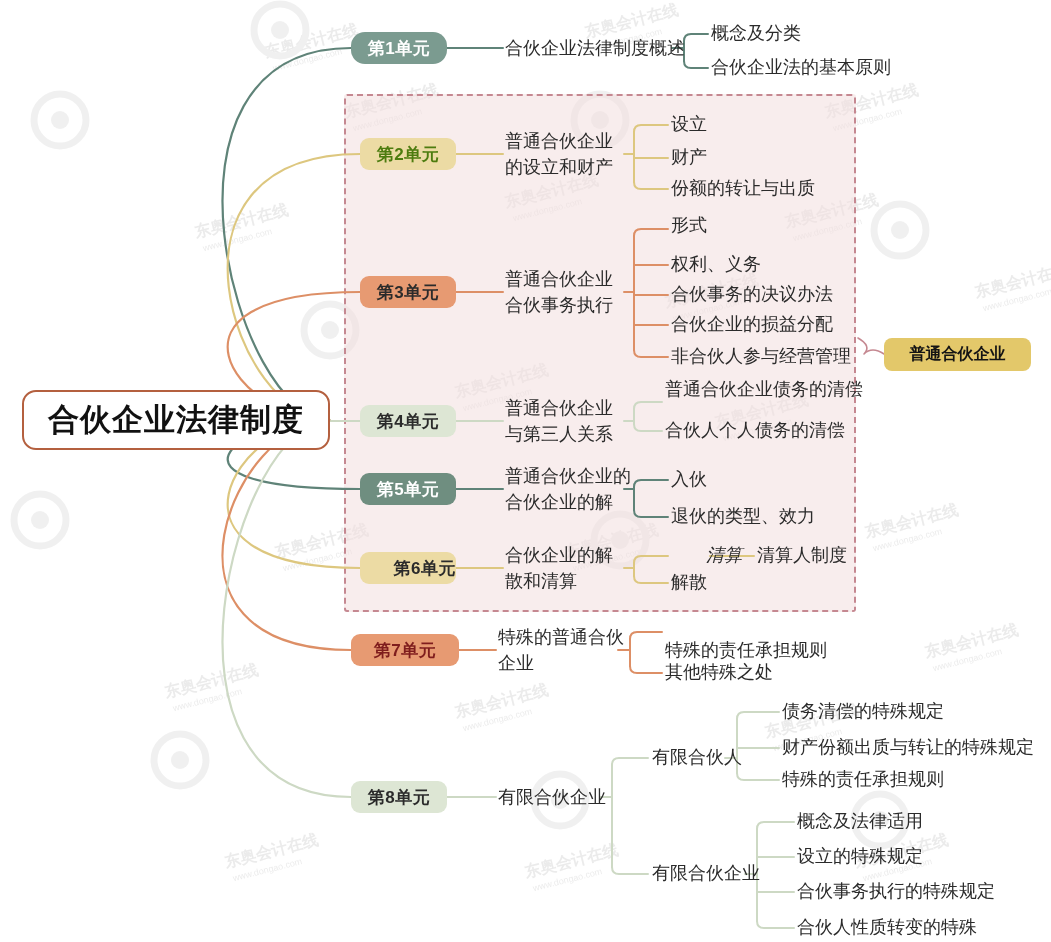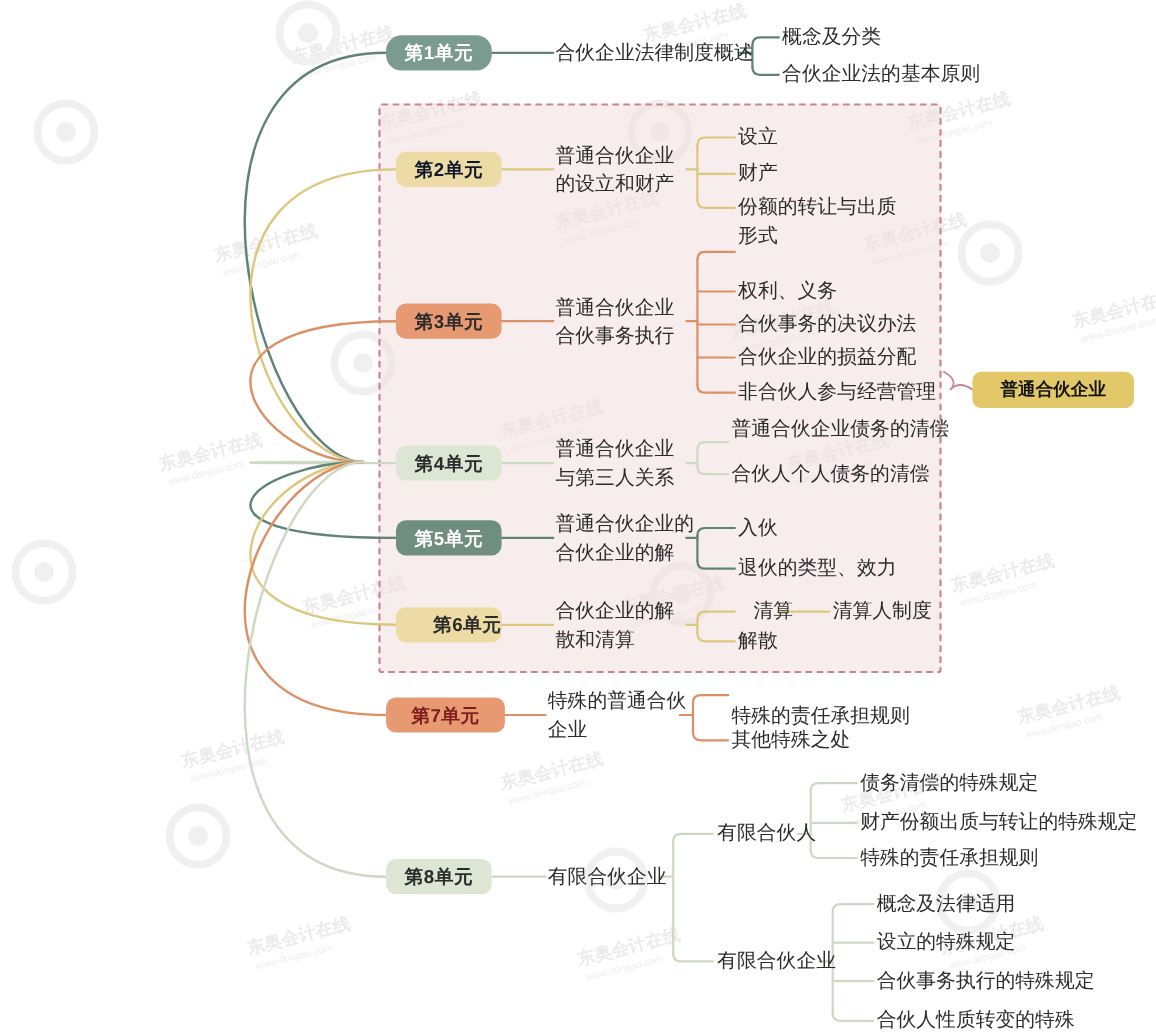--- a/index.html
+++ b/index.html
@@ -307,25 +307,28 @@
       <path d="M 737 773 Q 737 780 744 780 L 779 780" fill="none" stroke="#cdd9c4" stroke-width="2" stroke-linecap="round" stroke-linejoin="round"></path>
       <path d="M 745 874 L 757 874" fill="none" stroke="#cdd9c4" stroke-width="2" stroke-linecap="round" stroke-linejoin="round"></path>
       <path d="M 757 829 L 757 921" fill="none" stroke="#cdd9c4" stroke-width="2" stroke-linecap="round" stroke-linejoin="round"></path>
       <path d="M 757 829 Q 757 822 764 822 L 794 822" fill="none" stroke="#cdd9c4" stroke-width="2" stroke-linecap="round" stroke-linejoin="round"></path>
       <path d="M 757 857 L 794 857" fill="none" stroke="#cdd9c4" stroke-width="2" stroke-linecap="round" stroke-linejoin="round"></path>
       <path d="M 757 892 L 794 892" fill="none" stroke="#cdd9c4" stroke-width="2" stroke-linecap="round" stroke-linejoin="round"></path>
       <path d="M 757 921 Q 757 928 764 928 L 794 928" fill="none" stroke="#cdd9c4" stroke-width="2" stroke-linecap="round" stroke-linejoin="round"></path>
       <path d="M 858 338 Q 872 346 864 354 Q 872 346 884 354" fill="none" stroke="#c58891" stroke-width="1.6" stroke-linecap="round" stroke-linejoin="round"></path>
     </svg>
 
+  <div class="node root-node" style="left:22px; top:390px; width:308px; height:60px;">
+    <span>合伙企业法律制度</span>
+  </div>
 
   <div class="node unit-node" style="left:351px; top:32px; width:96px; height:32px; background:#7b9b90; color:#ffffff;border-radius:14px;">
     <span>第1单元</span>
   </div>
-  <div class="node unit-node" style="left:360px; top:138px; width:96px; height:32px; background:#ecdba4; color:#0f172a;">
+  <div class="node unit-node" style="left:360px; top:138px; width:96px; height:32px; background:#ecdba4; color:#4d7c0f;">
     <span>第2单元</span>
   </div>
   <div class="node unit-node" style="left:360px; top:276px; width:96px; height:32px; background:#e79a72; color:#2b2b2b;">
     <span>第3单元</span>
   </div>
   <div class="node unit-node" style="left:360px; top:405px; width:96px; height:32px; background:#dde6d4; color:#2b2b2b;">
     <span>第4单元</span>
   </div>
   <div class="node unit-node" style="left:360px; top:473px; width:96px; height:32px; background:#6f8e80; color:#ffffff;">
     <span>第5单元</span>
@@ -381,21 +384,21 @@
   <div class="node text-node" style="left:671px; top:115px; height:20px;">
     <span>设立</span>
   </div>
   <div class="node text-node" style="left:671px; top:148px; height:20px;">
     <span>财产</span>
   </div>
   <div class="node text-node" style="left:671px; top:179px; height:20px;">
     <span>份额的转让与出质</span>
   </div>
 
-  <div class="node text-node" style="left:671px; top:205px; height:20px;">
+  <div class="node text-node" style="left:671px; top:216px; height:20px;">
     <span>形式</span>
   </div>
   <div class="node text-node" style="left:671px; top:255px; height:20px;">
     <span>权利、义务</span>
   </div>
   <div class="node text-node" style="left:671px; top:285px; height:20px;">
     <span>合伙事务的决议办法</span>
   </div>
   <div class="node text-node" style="left:671px; top:315px; height:20px;">
     <span>合伙企业的损益分配</span>
@@ -411,21 +414,21 @@
     <span>合伙人个人债务的清偿</span>
   </div>
 
   <div class="node text-node" style="left:671px; top:470px; height:20px;">
     <span>入伙</span>
   </div>
   <div class="node text-node" style="left:671px; top:507px; height:20px;">
     <span>退伙的类型、效力</span>
   </div>
 
-  <div class="node text-node" style="left:685px; top:546px; height:20px;">
+  <div class="node text-node" style="left:706px; top:546px; height:20px;font-style:italic;">
     <span>清算</span>
   </div>
   <div class="node text-node" style="left:671px; top:573px; height:20px;">
     <span>解散</span>
   </div>
   <div class="node text-node" style="left:757px; top:546px; height:20px;">
     <span>清算人制度</span>
   </div>
 
   <div class="node text-node" style="left:665px; top:622px; height:20px;margin-top:19px;">

